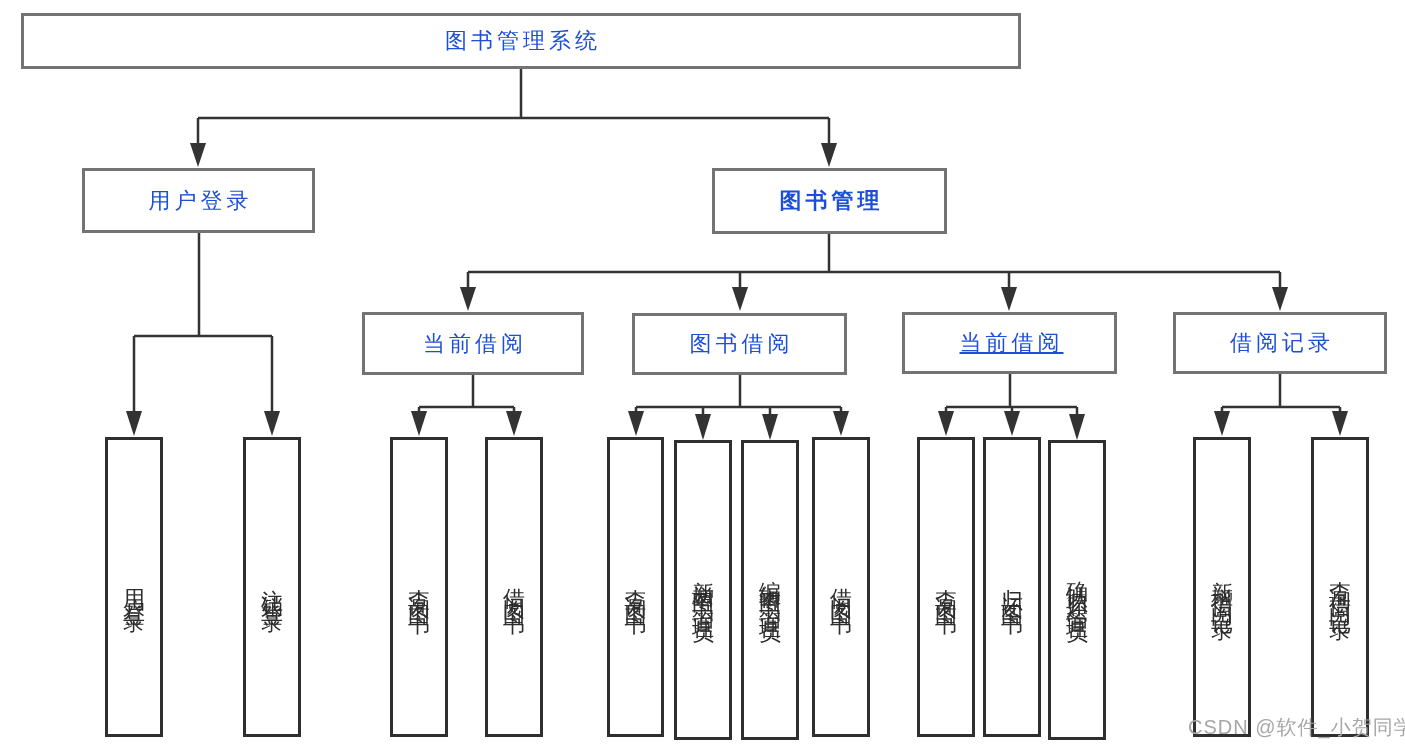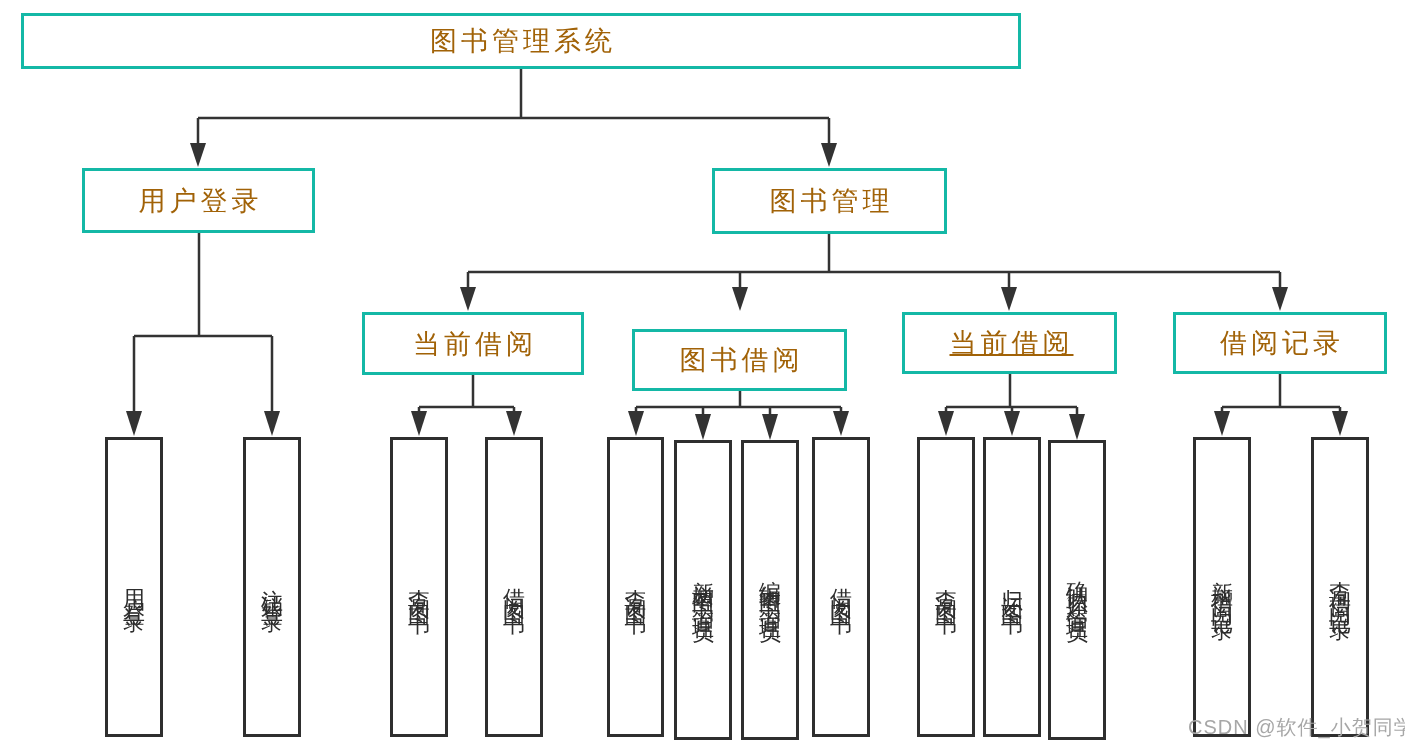--- a/index.html
+++ b/index.html
@@ -18,27 +18,27 @@
   #wires {
     position: absolute;
     left: 0; top: 0;
     width: 1405px;
     height: 747px;
     z-index: 1;
   }
   .box {
     position: absolute;
     box-sizing: border-box;
-    border: 3px solid #14b8a6;
+    border: 3px solid #737373;
     background: #ffffff;
     display: flex;
     align-items: center;
     justify-content: center;
-    color: #a16207;
-    font-size: 27px;
+    color: #1d4ed8;
+    font-size: 22px;
     letter-spacing: 4px;
     text-indent: 4px;
     z-index: 2;
     white-space: nowrap;
   }
   .vbox {
     position: absolute;
     box-sizing: border-box;
     border: 3px solid #2f2f2f;
     background: #ffffff;
@@ -108,24 +108,24 @@
     <g>
       <path d="M1280 374 V407 M1222 407 H1340 M1222 407 V414 M1340 407 V414"></path>
       <polygon points="1214,411 1230,411 1222,436" fill="#333333" stroke="none"></polygon>
       <polygon points="1332,411 1348,411 1340,436" fill="#333333" stroke="none"></polygon>
     </g>
   </svg>
 
   <div class="box" style="left:21px; top:13px; width:1000px; height:56px;">图书管理系统</div>
 
   <div class="box" style="left:82px; top:168px; width:233px; height:65px;">用户登录</div>
-  <div class="box" style="left:712px; top:168px; width:235px; height:66px;">图书管理</div>
+  <div class="box" style="left:712px; top:168px; width:235px; height:66px;font-weight:bold;">图书管理</div>
 
   <div class="box" style="left:362px; top:312px; width:222px; height:63px;">当前借阅</div>
-  <div class="box" style="left:632px; top:313px; width:215px; height:62px;margin-top:16px;">图书借阅</div>
+  <div class="box" style="left:632px; top:313px; width:215px; height:62px;">图书借阅</div>
   <div class="box" style="left:902px; top:312px; width:215px; height:62px;text-decoration:underline;">当前借阅</div>
   <div class="box" style="left:1173px; top:312px; width:214px; height:62px;">借阅记录</div>
 
   <div class="vbox" style="left:105px; top:437px; width:58px; height:300px;">用户登录</div>
   <div class="vbox" style="left:243px; top:437px; width:58px; height:300px;">注销登录</div>
 
   <div class="vbox" style="left:390px; top:437px; width:58px; height:300px;">查询图书</div>
   <div class="vbox" style="left:485px; top:437px; width:58px; height:300px;">借阅图书</div>
 
   <div class="vbox" style="left:607px; top:437px; width:57px; height:300px;">查询图书</div>

